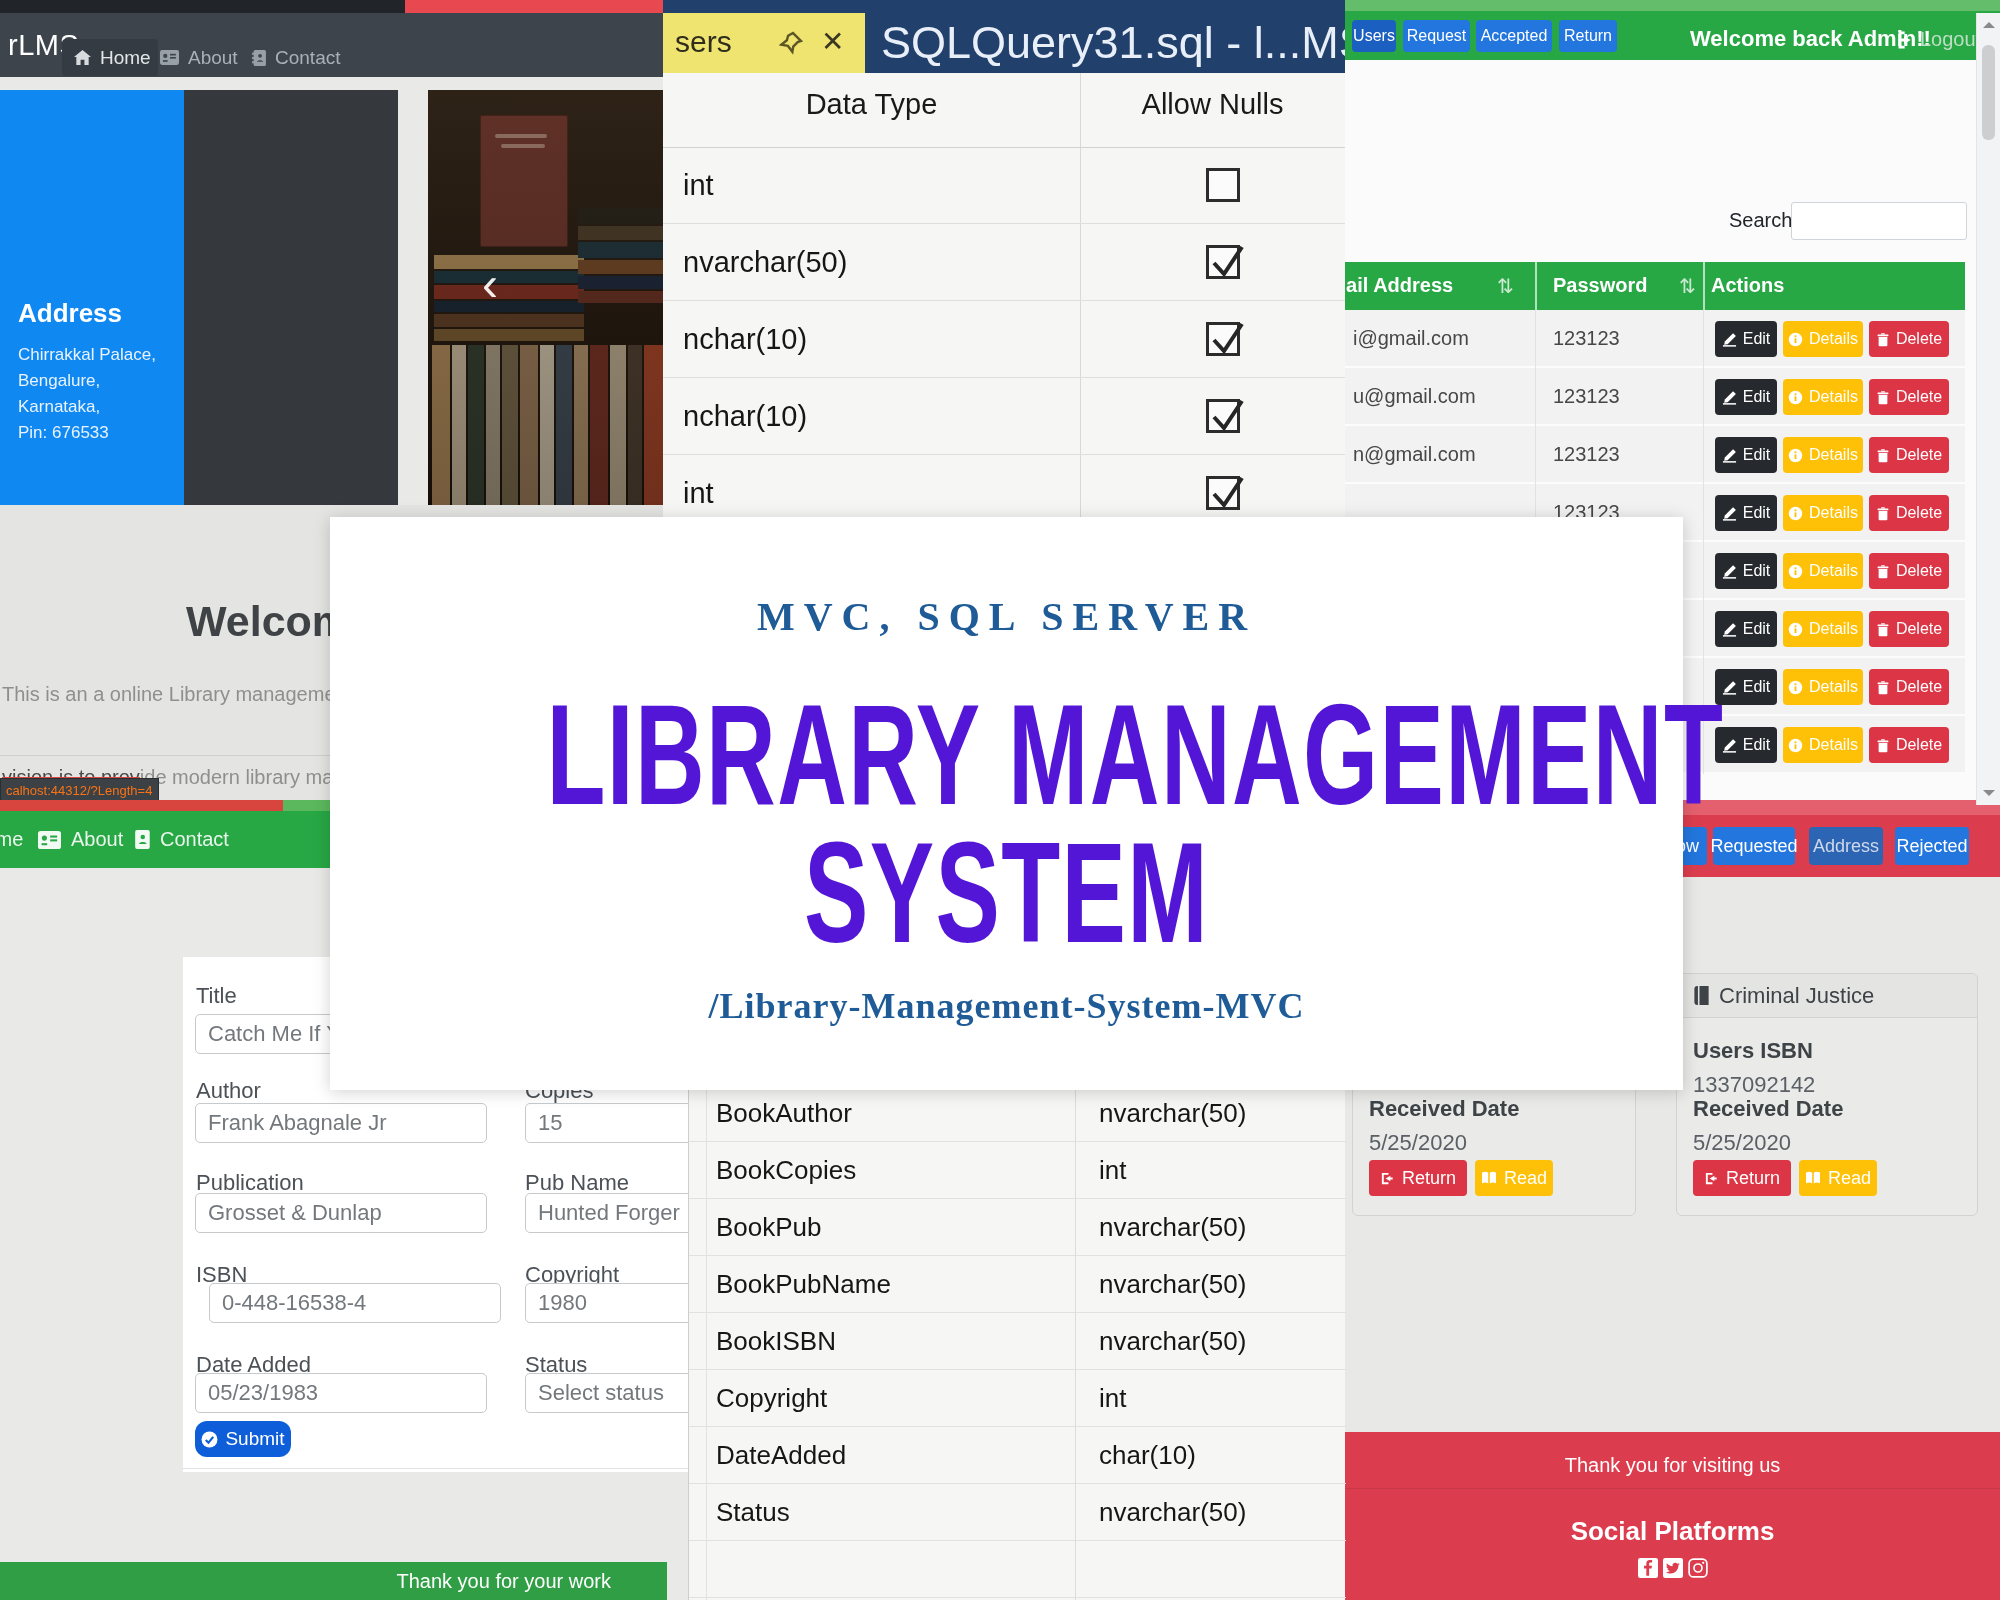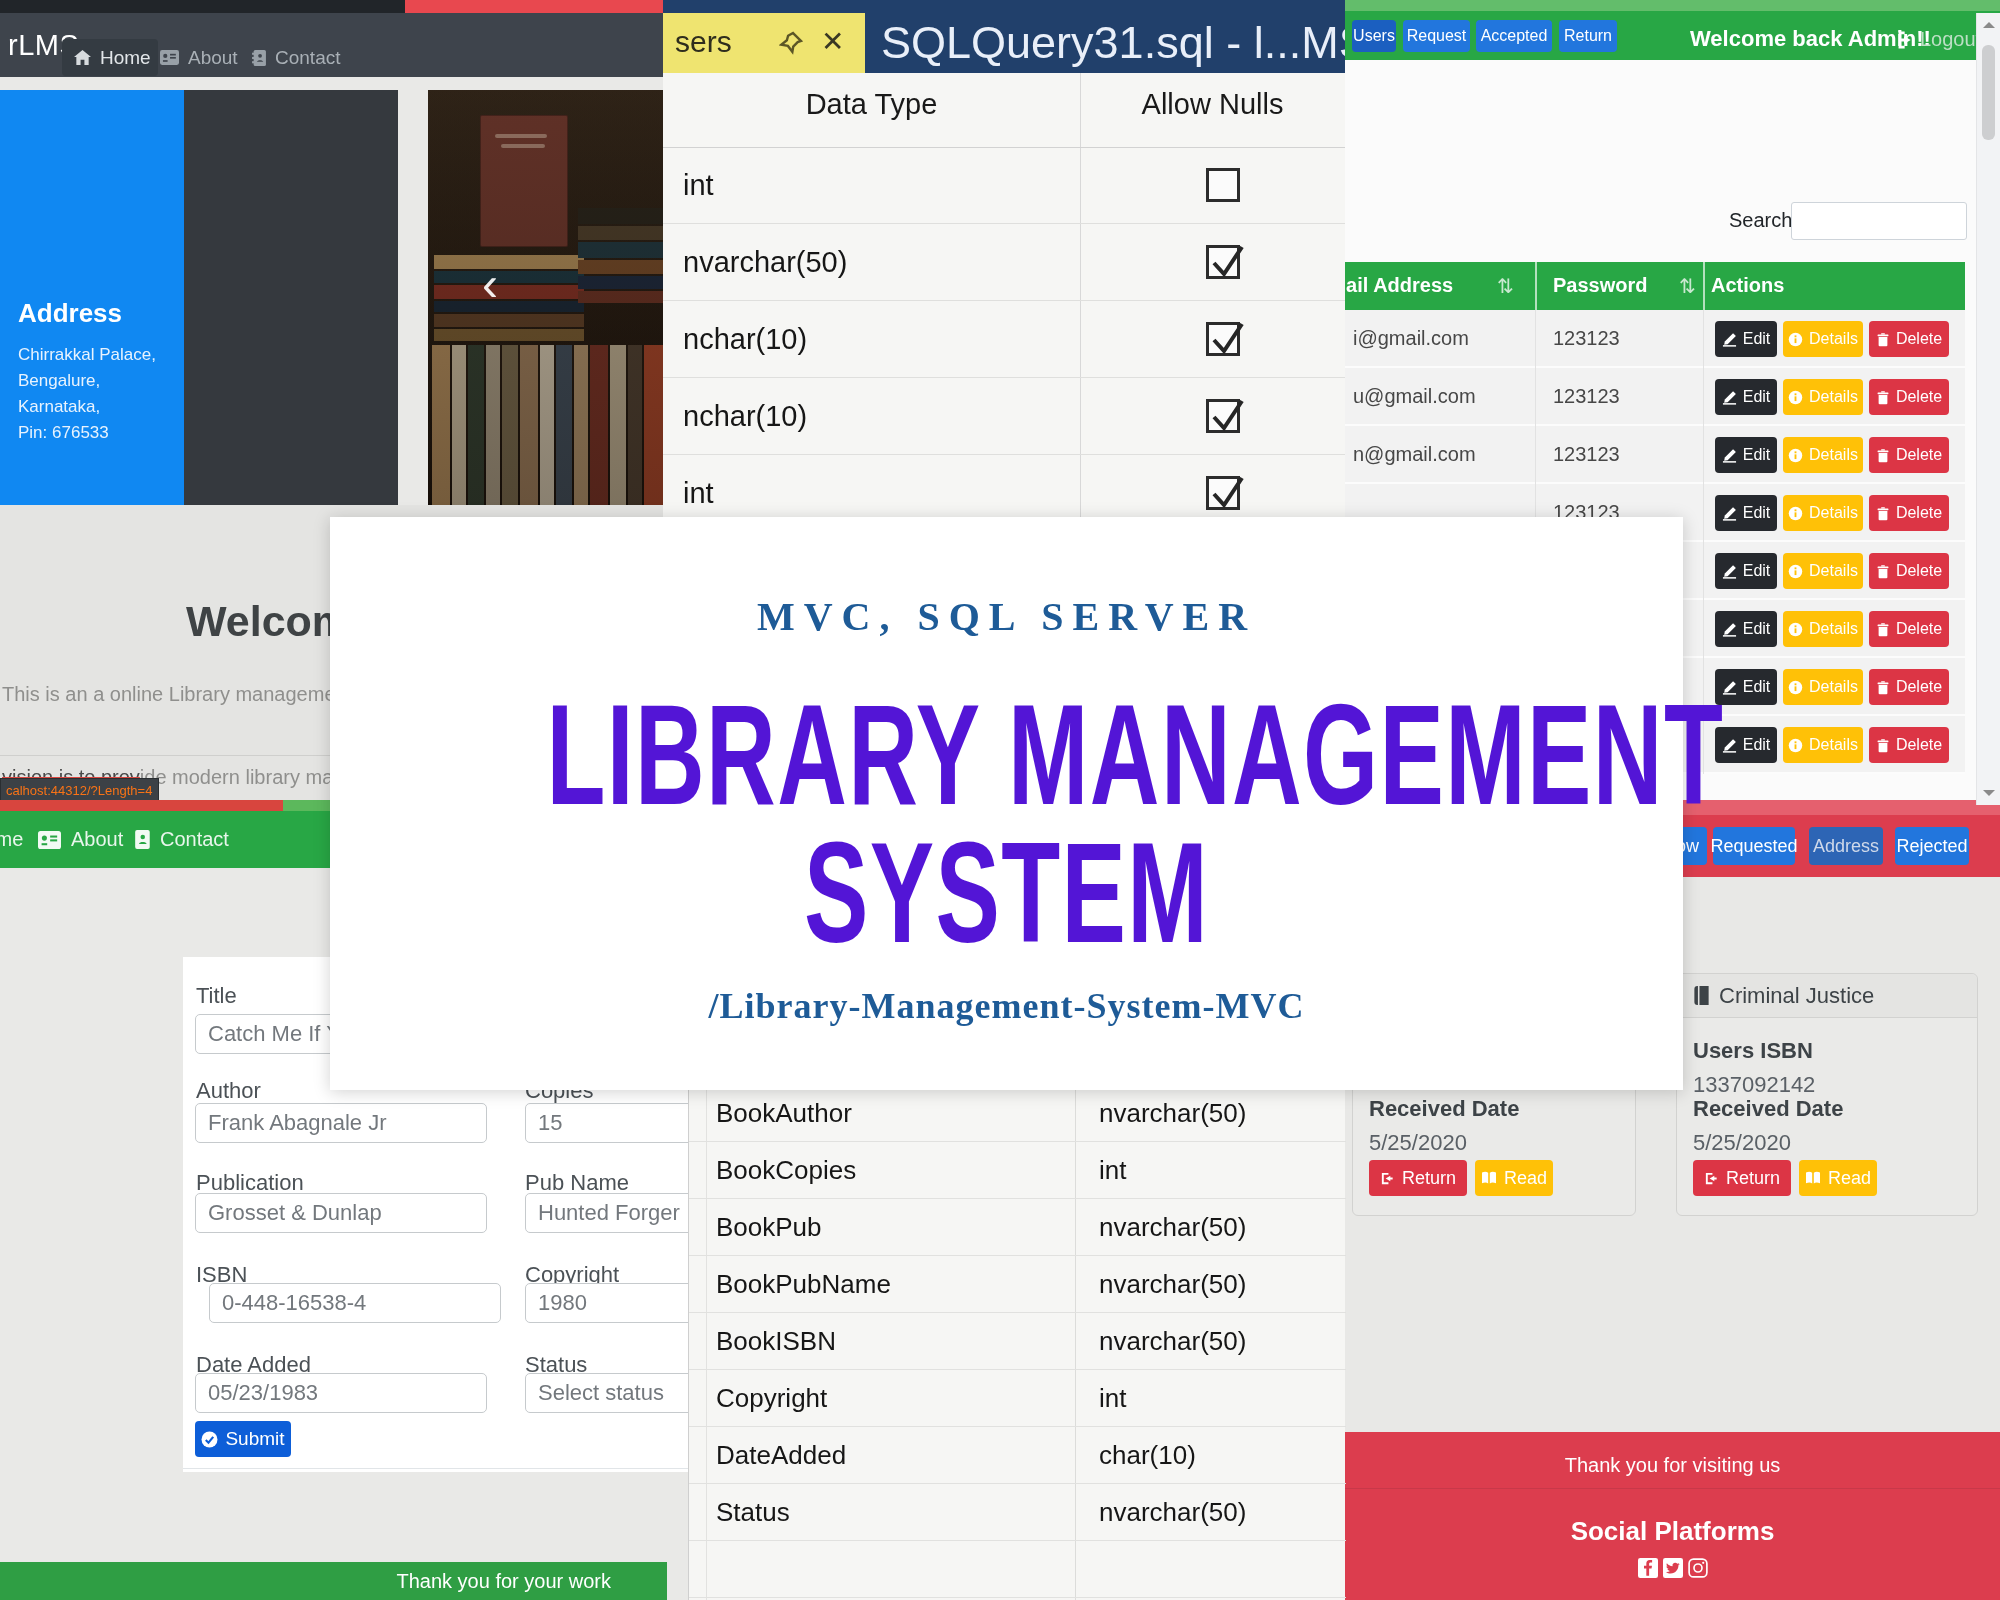--- a/index.html
+++ b/index.html
@@ -49,21 +49,21 @@
   .mn-item { top:0; height:57px; display:flex; align-items:center; gap:10px; color:#e9f6ec; font-size:20px; position:absolute; }
   .mn-home { left:-30px; }
   .mn-about { left:38px; }
   .mn-contact { left:133px; }
 
   .formcard { left:183px; top:957px; width:520px; height:515px; background:#fff; }
   .f-label { font-size:22px; color:#4b5156; }
   .f-input { height:40px; border:1px solid #c6cacd; border-radius:5px; background:#fff; font-size:22px; color:#73787d;
              padding:0 12px; font-family:"Liberation Sans",sans-serif; width:292px; }
   .f-input.right { width:200px; }
-  .submit-btn { left:12px; top:464px; width:96px; height:36px; background:#0d5ed8; border:none; border-radius:4px;
+  .submit-btn { left:12px; top:464px; width:96px; height:36px; background:#0d5ed8; border:none; border-radius:12px;
                 color:#fff; font-size:19px; display:flex; align-items:center; justify-content:center; gap:7px; }
   .f-div { left:0; top:511px; width:520px; height:1px; background:#e1e5e8; }
 
   .footer-green { left:0; top:1562px; width:667px; height:38px; background:#2f9e44; display:flex; align-items:center;
                   justify-content:flex-end; padding-right:56px; color:#fff; font-size:20px; }
 
   
   .sqlwin-top { left:663px; top:0; width:682px; height:810px; background:#f6f6f4; }
   .navybar { left:0; top:0; width:682px; height:73px; background:#21406b; }
   .ytab { left:0; top:13px; width:202px; height:60px; background:#efe470; }

